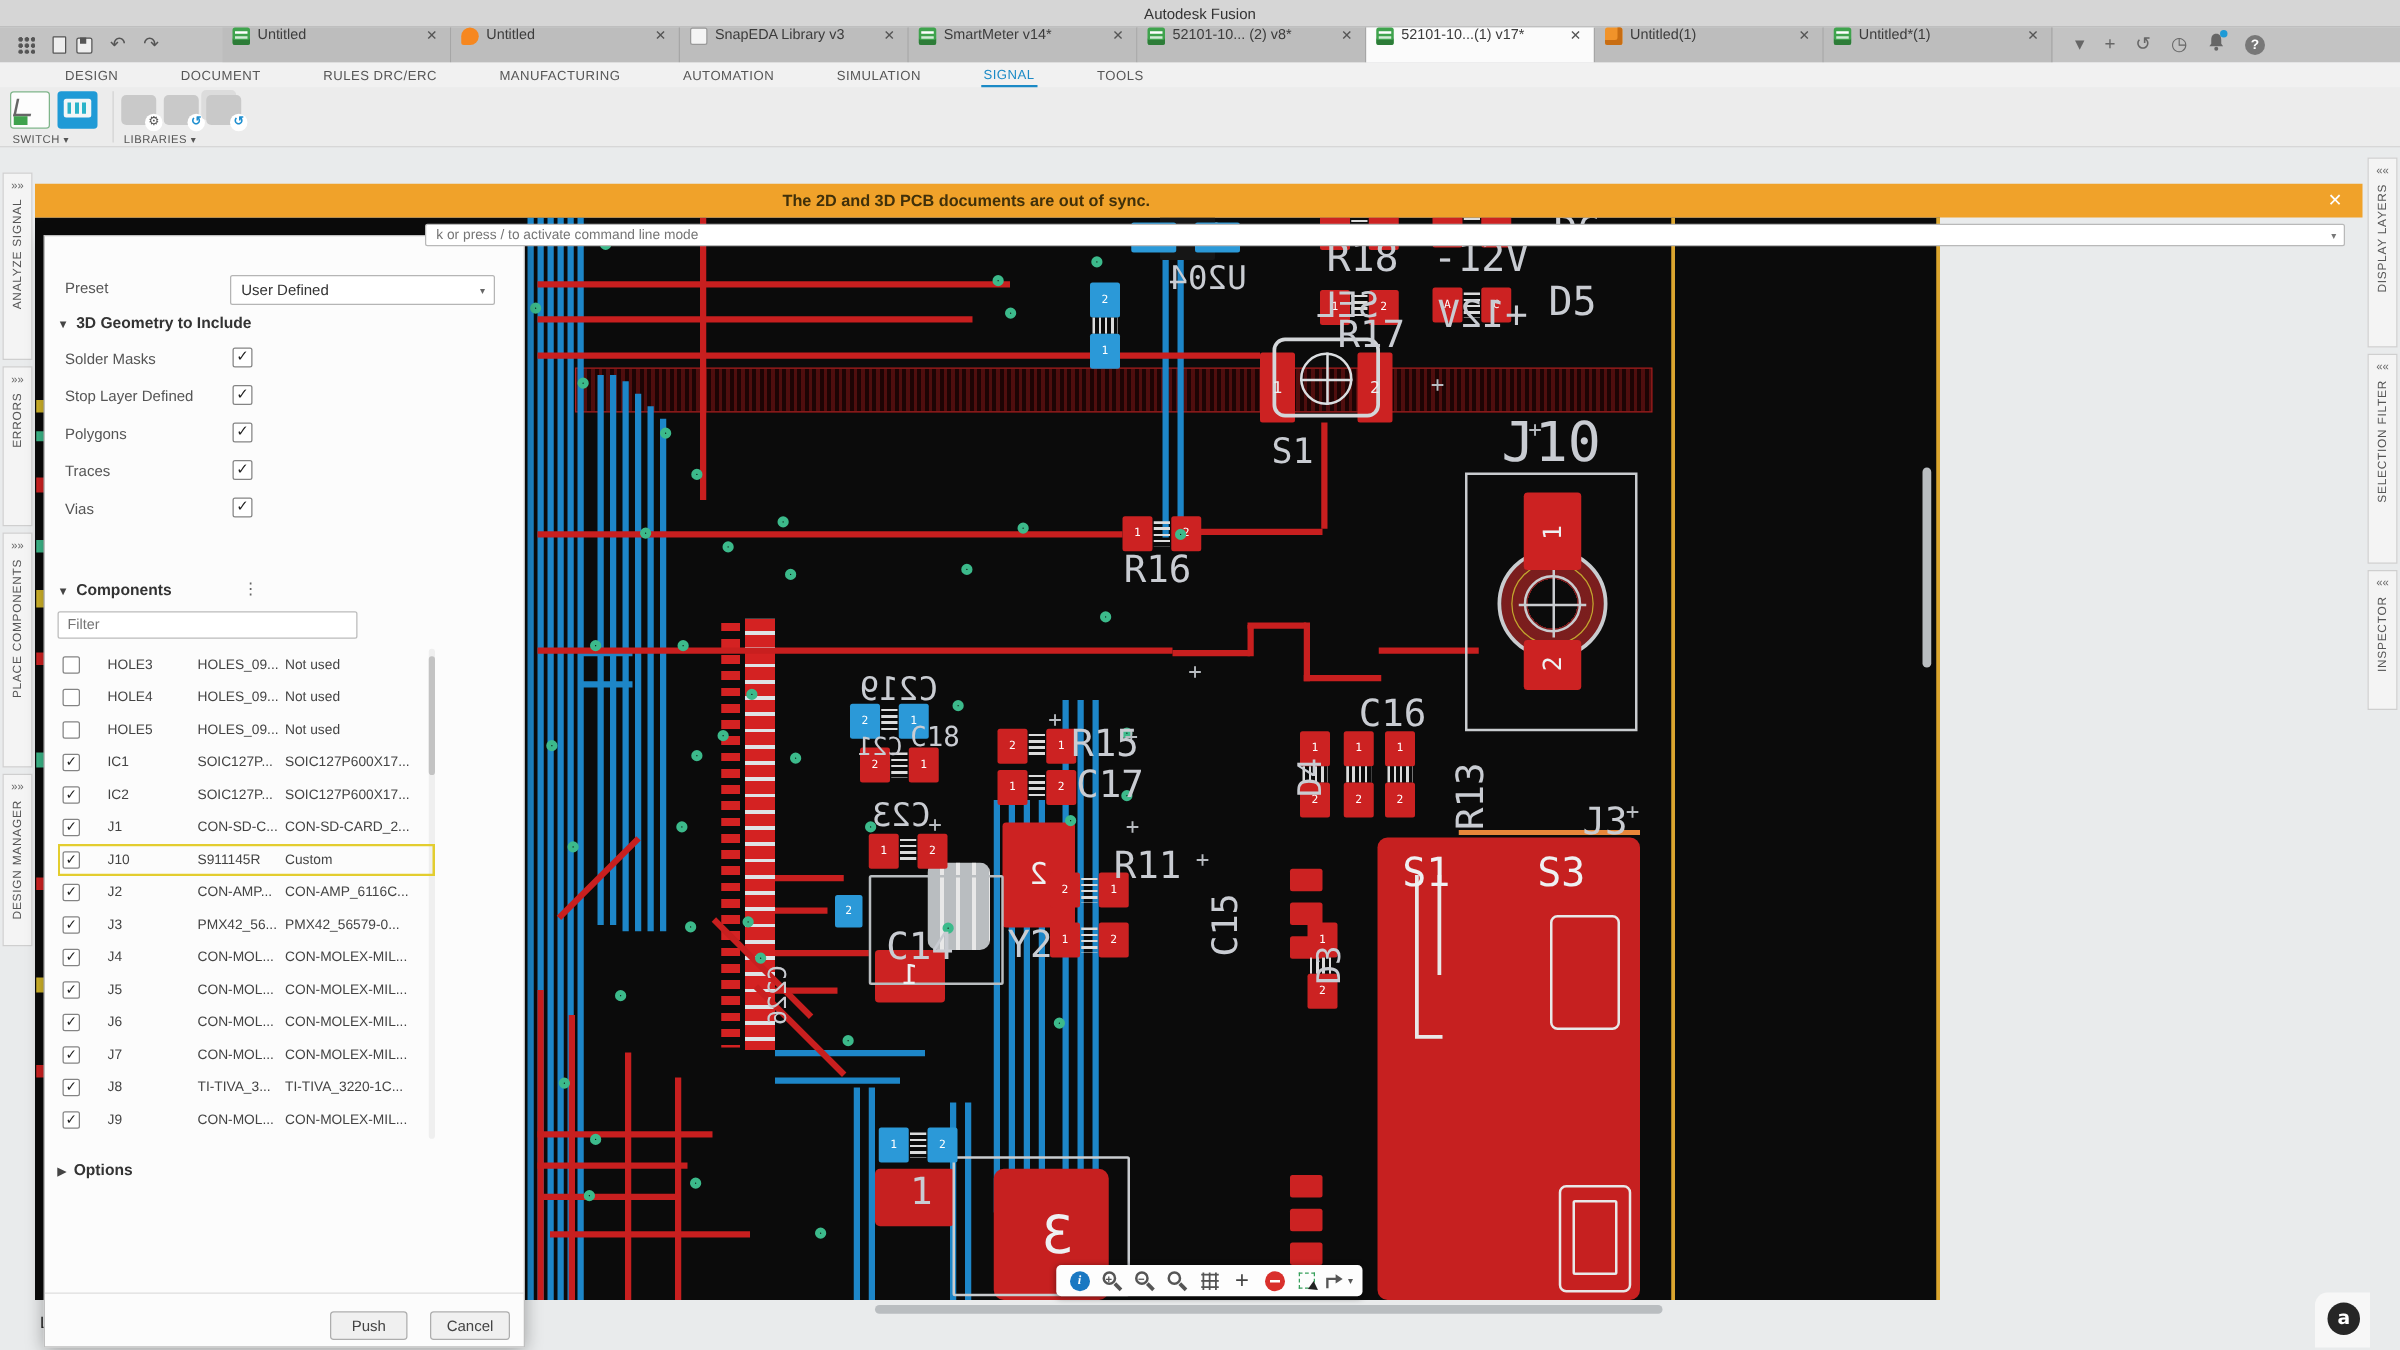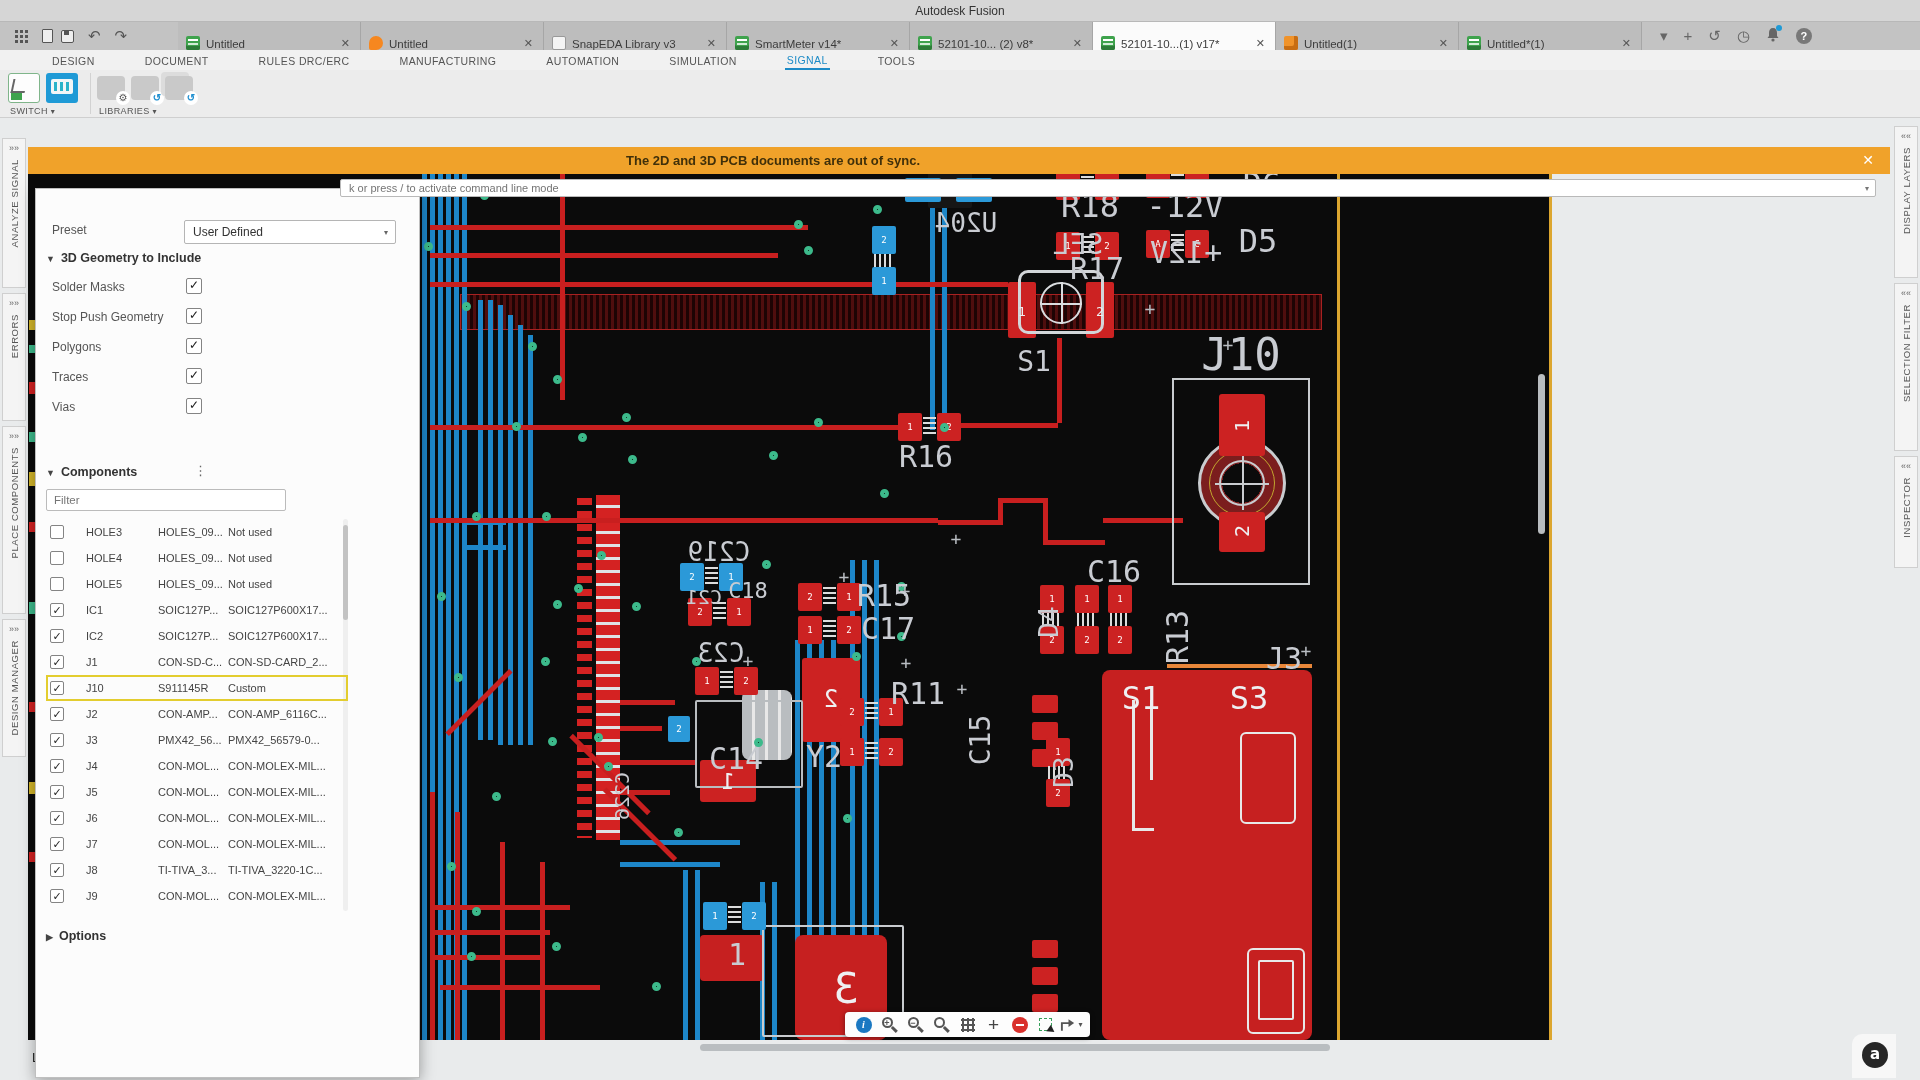--- a/index.html
+++ b/index.html
@@ -13,21 +13,21 @@
   .tb-icons { display:flex; align-items:center; gap:14px; padding:0 14px; width:178px; }
   .gridicon { width:14px; height:14px; background-image:radial-gradient(#555 1.6px, transparent 1.7px);
     background-size:5px 5px; }
   .fileicon { width:11px; height:14px; border:1.8px solid #555; border-radius:1px; position:relative; background:#eee; }
   .fileicon + .caret { margin-left:-10px; }
   .saveicon { width:13px; height:13px; border:1.8px solid #555; border-radius:2px; position:relative; background:#eee; }
   .saveicon::after { content:""; position:absolute; left:2px; top:-1px; width:5px; height:5px; background:#555; }
   .uglyph { font-size:15px; color:#555; line-height:14px; }
   .caret { font-size:8px; color:#555; }
   .tabs { display:flex; align-items:stretch; }
-  .tab { width:183px; display:flex; align-items:flex-end; gap:6px; padding:0 8px; background:#bdbdbd;
+  .tab { width:183px; display:flex; align-items:flex-start; gap:6px; padding:0 8px; background:#bdbdbd;
     border-right:1px solid #a6a6a6; font-size:11.5px; color:#3c3c3c; }
   .tab.active { background:#fbfbfb; }
   .tlabel { flex:1; white-space:nowrap; overflow:hidden; }
   .tclose { font-size:11px; color:#555; padding:0 2px; }
   .ticon { width:14px; height:14px; border-radius:2px; flex:none; position:relative; }
   .ti-g { background:#3fa34d; box-shadow: inset 0 -4px 0 #2d7c38; }
   .ti-g::after { content:""; position:absolute; left:2px; top:3px; width:10px; height:2px; background:#fff;
     box-shadow:0 4px 0 #d2ecd6; }
   .ti-o { background:#f6871f; border-radius:50% 50% 50% 2px; }
   .ti-d { background:#f4f4f4; border:1px solid #999; }
@@ -636,21 +636,21 @@
       <span>Preset</span>
       <span class="dselect"><span>User Defined</span><span class="caret">▾</span></span>
     </div>
     <div class="dsection" style="top:62px;"><span class="tri">▼</span><span>3D Geometry to Include</span></div>
     <div class="geo-rows">
         <div class="geo-row">
           <div class="geo-label">Solder Masks</div>
           <div class="cb">✓</div>
         </div>
         <div class="geo-row">
-          <div class="geo-label">Stop Push Geometry</div>
+          <div class="geo-label">Stop Layer Defined</div>
           <div class="cb">✓</div>
         </div>
         <div class="geo-row">
           <div class="geo-label">Polygons</div>
           <div class="cb">✓</div>
         </div>
         <div class="geo-row">
           <div class="geo-label">Traces</div>
           <div class="cb">✓</div>
         </div>
@@ -750,20 +750,24 @@
           <div class="comp-cell">TI-TIVA_3220-1C...</div>
         </div>
         <div class="comp-row">
           <div class="cb">✓</div>
           <div class="comp-cell">J9</div>
           <div class="comp-cell">CON-MOL...</div>
           <div class="comp-cell">CON-MOLEX-MIL...</div>
         </div>
       </div>
     <div class="dsection doptions"><span class="tri">▶</span><span>Options</span></div>
+    <div class="dlg-footer">
+      <button class="dbtn push">Push</button>
+      <button class="dbtn cancel">Cancel</button>
+    </div>
   </div>
 
   <div class="floatbar">
     <span class="fic">
         <span class="infoc">i</span>
       </span>
     <span class="fic">
         <span class="mag">
           <i>+</i>
         </span>

